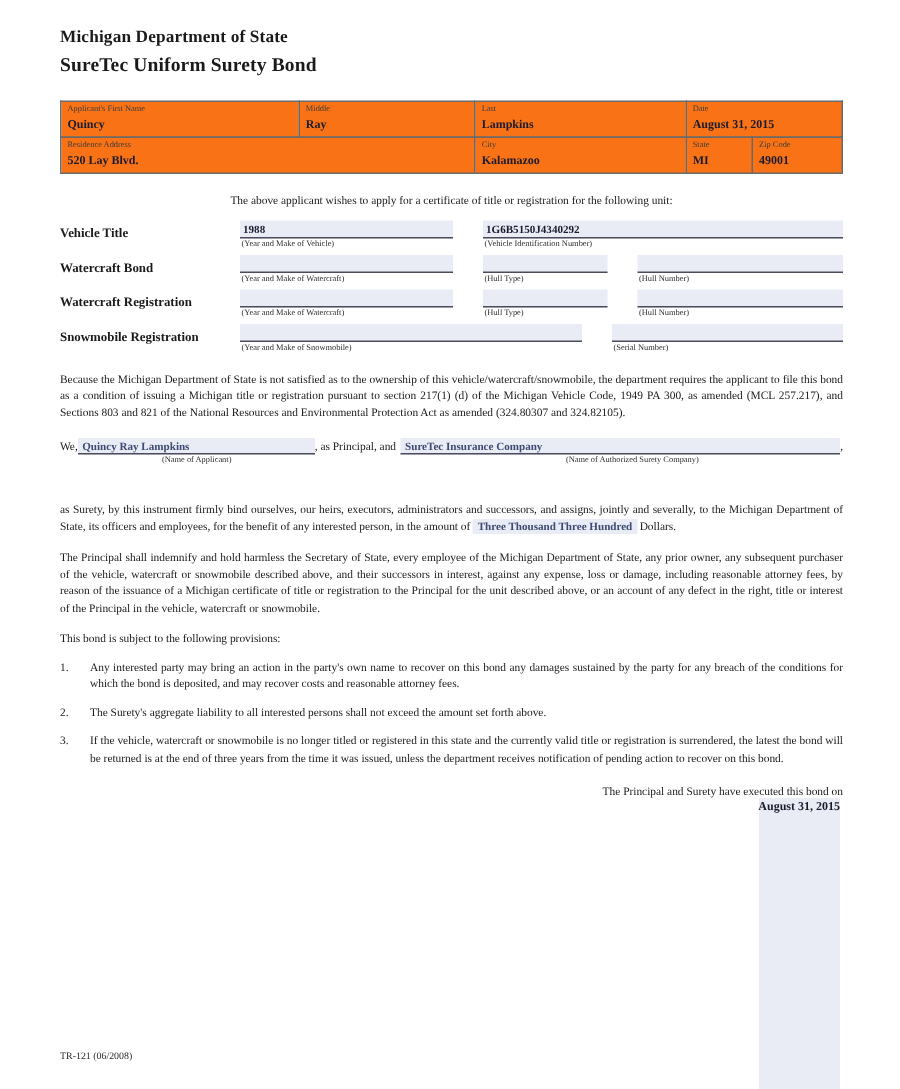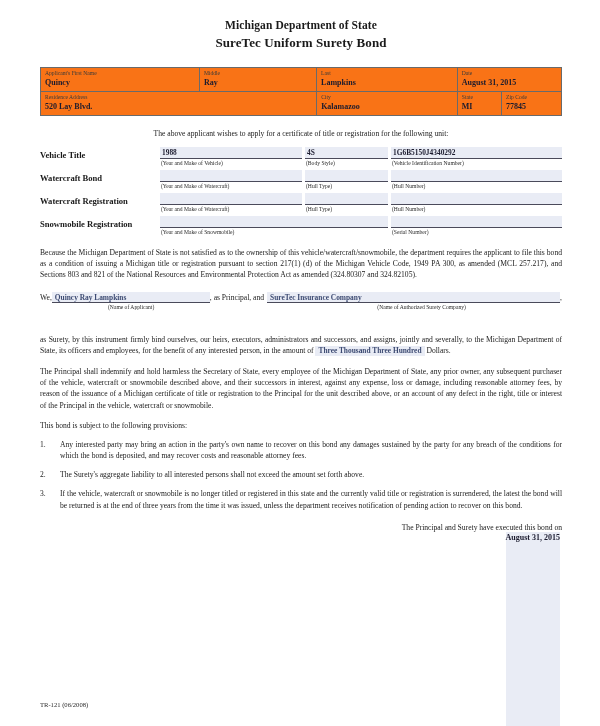--- a/index.html
+++ b/index.html
@@ -13,21 +13,21 @@
     color: #1a1a1a;
     overflow: hidden;
   }
   .page {
     position: relative;
     width: 600px; height: 726px;
     padding: 14px 38px 0 40px;
   }
 
   
-  .title-block { text-align: center; margin-top: 4px; }
+  .title-block { text-align: left; margin-top: 4px; }
   .title-line1 {
     font-size: 11.5px; font-weight: bold; letter-spacing: .1px;
     line-height: 15px;
   }
   .title-line2 {
     font-size: 13px; font-weight: bold; letter-spacing: .1px;
     line-height: 18px; margin-top: 1px;
   }
 
   
@@ -76,21 +76,21 @@
     width: 120px;
     flex: 0 0 120px;
     font-size: 8.6px;
     font-weight: bold;
     padding-top: 3px;
     white-space: nowrap;
   }
   .unit-fields {
     flex: 1;
     display: flex;
-    gap: 3px;
+    gap: 20px;
   }
   .ufield { display: flex; flex-direction: column; }
   .ufield.w-a { flex: 0 0 142px; }
   .ufield.w-b { flex: 0 0 83px; }
   .ufield.w-c { flex: 1 1 auto; }
   .ufield.w-wide { flex: 0 0 228px; }
   .ufield.w-last { flex: 1 1 auto; }
   .ufield-input {
     background: #e9ecf5;
     border-bottom: 1px solid #4a4a5a;
@@ -316,40 +316,36 @@
       <td>
         <span class="cell-label">City</span>
         <span class="cell-value">Kalamazoo</span>
       </td>
       <td>
         <span class="cell-label">State</span>
         <span class="cell-value">MI</span>
       </td>
       <td>
         <span class="cell-label">Zip Code</span>
-        <span class="cell-value">77845</span>
+        <span class="cell-value">49001</span>
       </td>
     </tr>
   </tbody>
     </table>
 
   <div class="intro">The above applicant wishes to apply for a certificate of title or registration for the following unit:</div>
 
   <div class="unit-list">
 
     <div class="unit-row">
       <div class="unit-name">Vehicle Title</div>
       <div class="unit-fields">
         <div class="ufield w-a">
           <div class="ufield-input">1988</div>
           <div class="ufield-cap">(Year and Make of Vehicle)</div>
-        </div>
-        <div class="ufield w-b">
-          <div class="ufield-input">4S</div>
-          <div class="ufield-cap">(Body Style)</div>
         </div>
         <div class="ufield w-c">
           <div class="ufield-input">1G6B5150J4340292</div>
           <div class="ufield-cap">(Vehicle Identification Number)</div>
         </div>
       </div>
     </div>
 
     <div class="unit-row">
       <div class="unit-name">Watercraft Bond</div>

